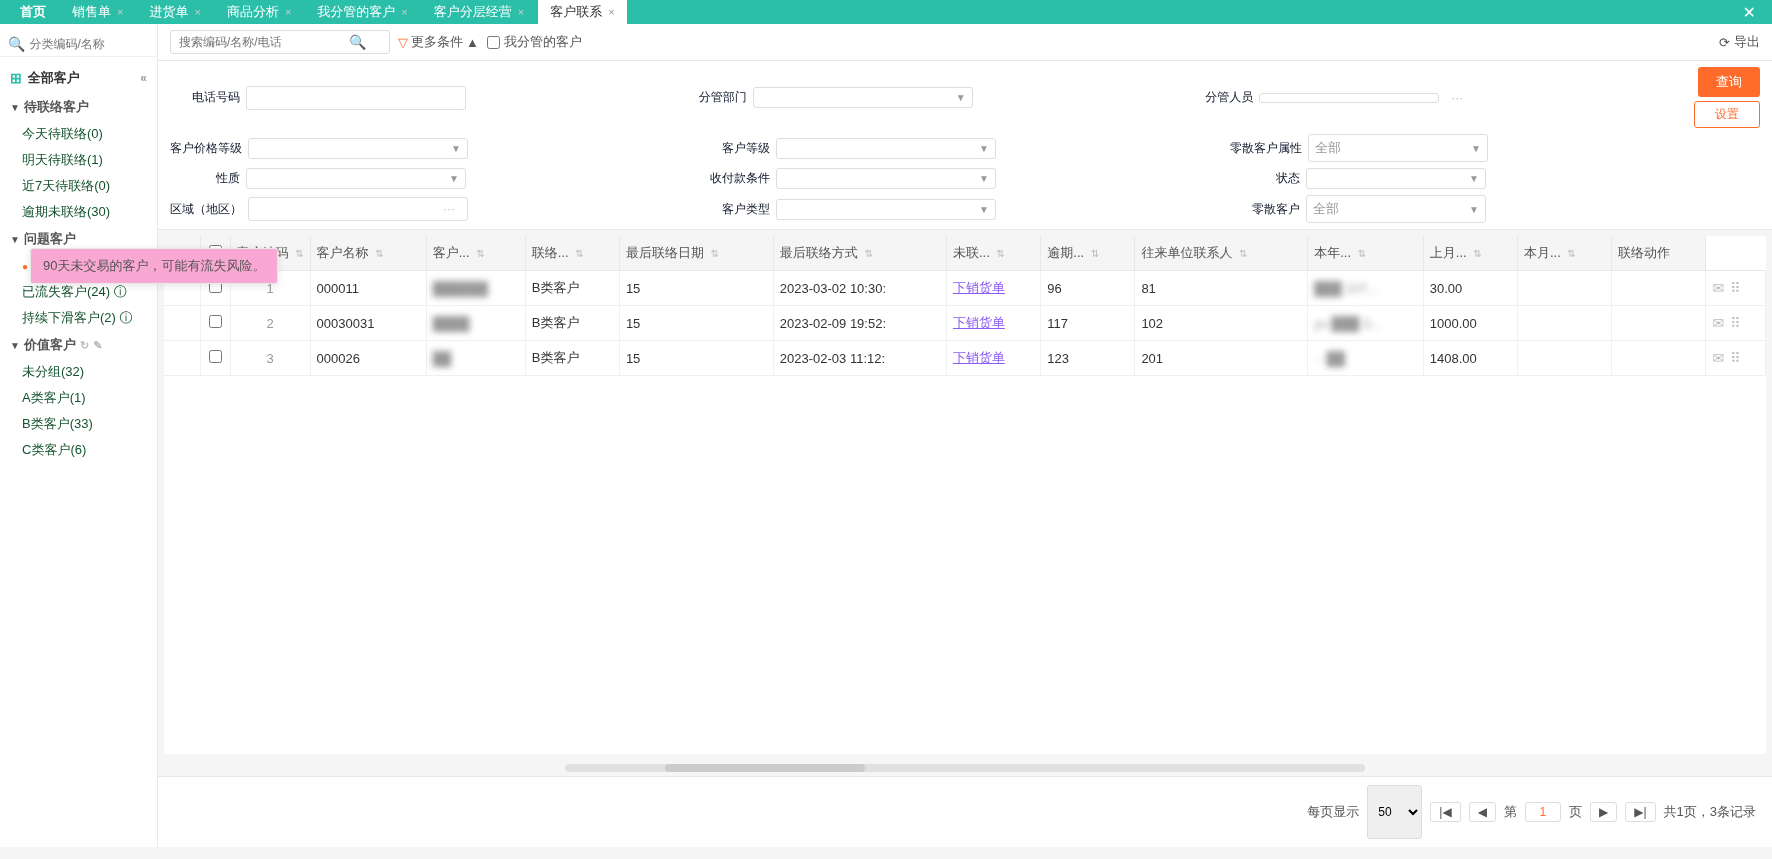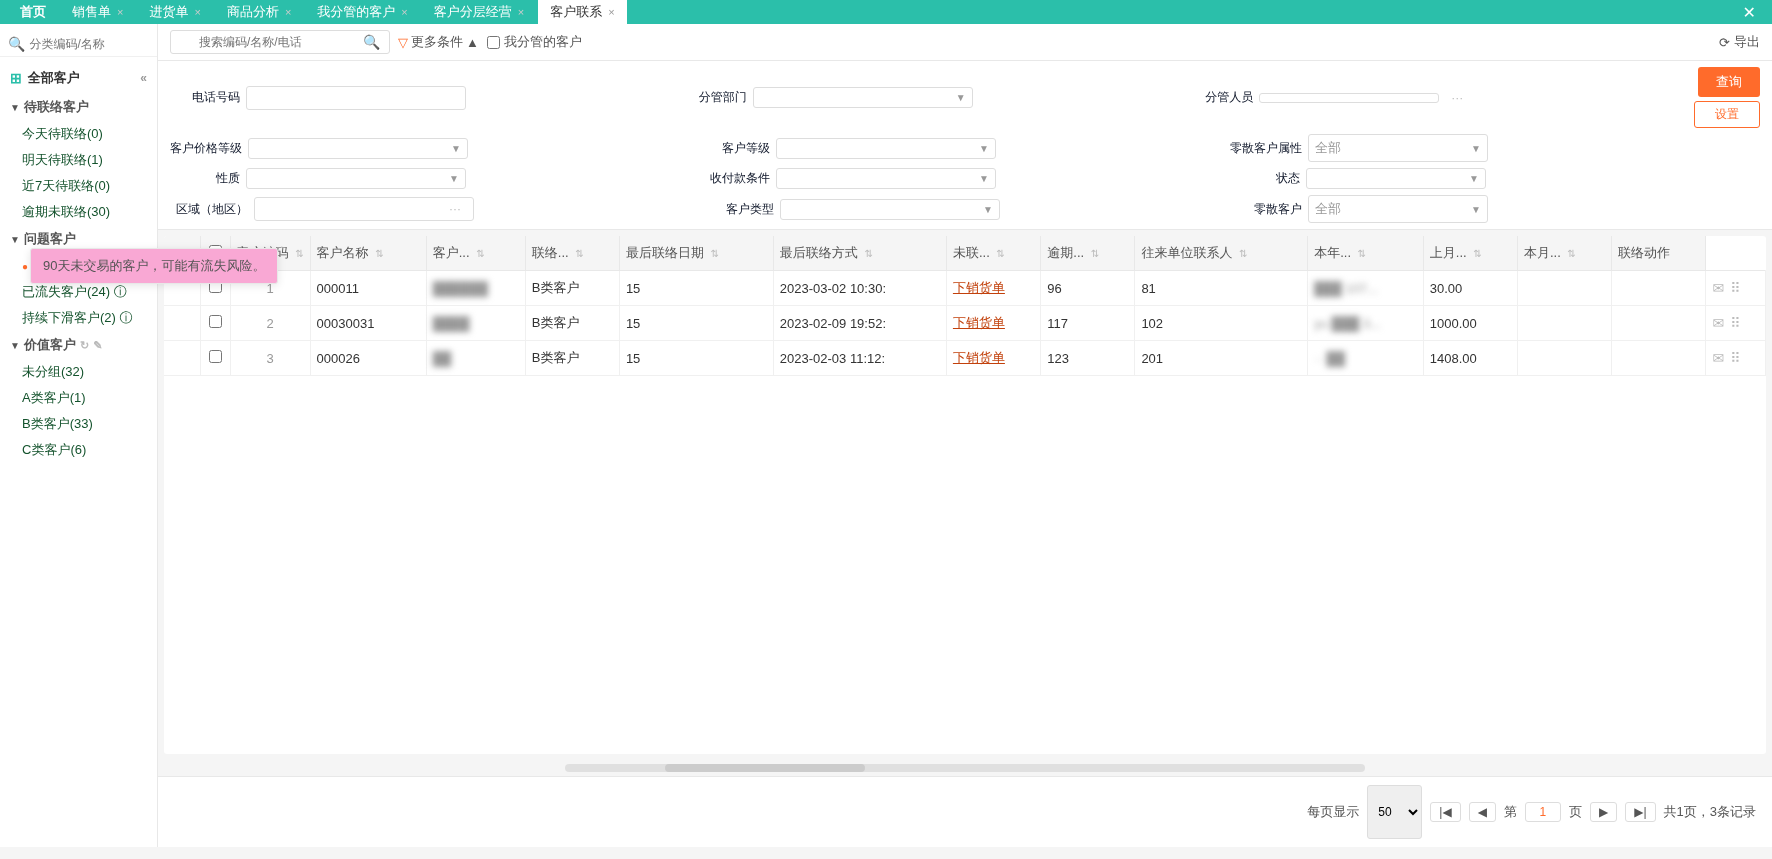--- a/index.html
+++ b/index.html
@@ -135,21 +135,20 @@
       border-radius: 3px;
       padding: 3px 8px;
       width: 220px;
     }
     .search-input-wrap input {
       border: none;
       outline: none;
       font-size: 12px;
       color: #c2410c;
       width: 170px;
-      margin-left: 20px;
     }
     .search-icon-btn {
       color: #ff6b2b;
       font-size: 14px;
       cursor: pointer;
     }
     .more-conditions {
       display: flex;
       align-items: center;
       color: #555;
@@ -181,21 +180,21 @@
       background: #fff;
       border-bottom: 1px solid #e8e8e8;
       padding: 6px 12px;
     }
     .filter-row {
       display: flex;
       align-items: center;
       gap: 0;
       margin-bottom: 6px;
     }
-    .filter-row:last-child { margin-bottom: 0; margin-left: 6px; }
+    .filter-row:last-child { margin-bottom: 0; }
     .filter-field {
       display: flex;
       align-items: center;
       gap: 6px;
       flex: 1;
     }
     .filter-label {
       color: #0f172a;
       white-space: nowrap;
       min-width: 70px;
@@ -280,21 +279,21 @@
     tbody tr {
       border-bottom: 1px solid #f0f0f0;
     }
     tbody td {
       padding: 8px 6px;
       color: #333;
       border-right: 1px solid #f0f0f0;
       white-space: nowrap;
     }
     .row-num { color: #999; text-align: center; width: 30px; }
-    .link-text { color: #c2410c; text-decoration: underline; cursor: pointer; }
+    .link-text { color: #8b5cf6; text-decoration: underline; cursor: pointer; }
     .action-icons { display: flex; gap: 6px; align-items: center; }
     .action-icon { color: #bbb; cursor: pointer; font-size: 14px; }
 
     
     .blurred {
       filter: blur(3px);
       user-select: none;
       color: #999;
       display: inline-block;
     }

